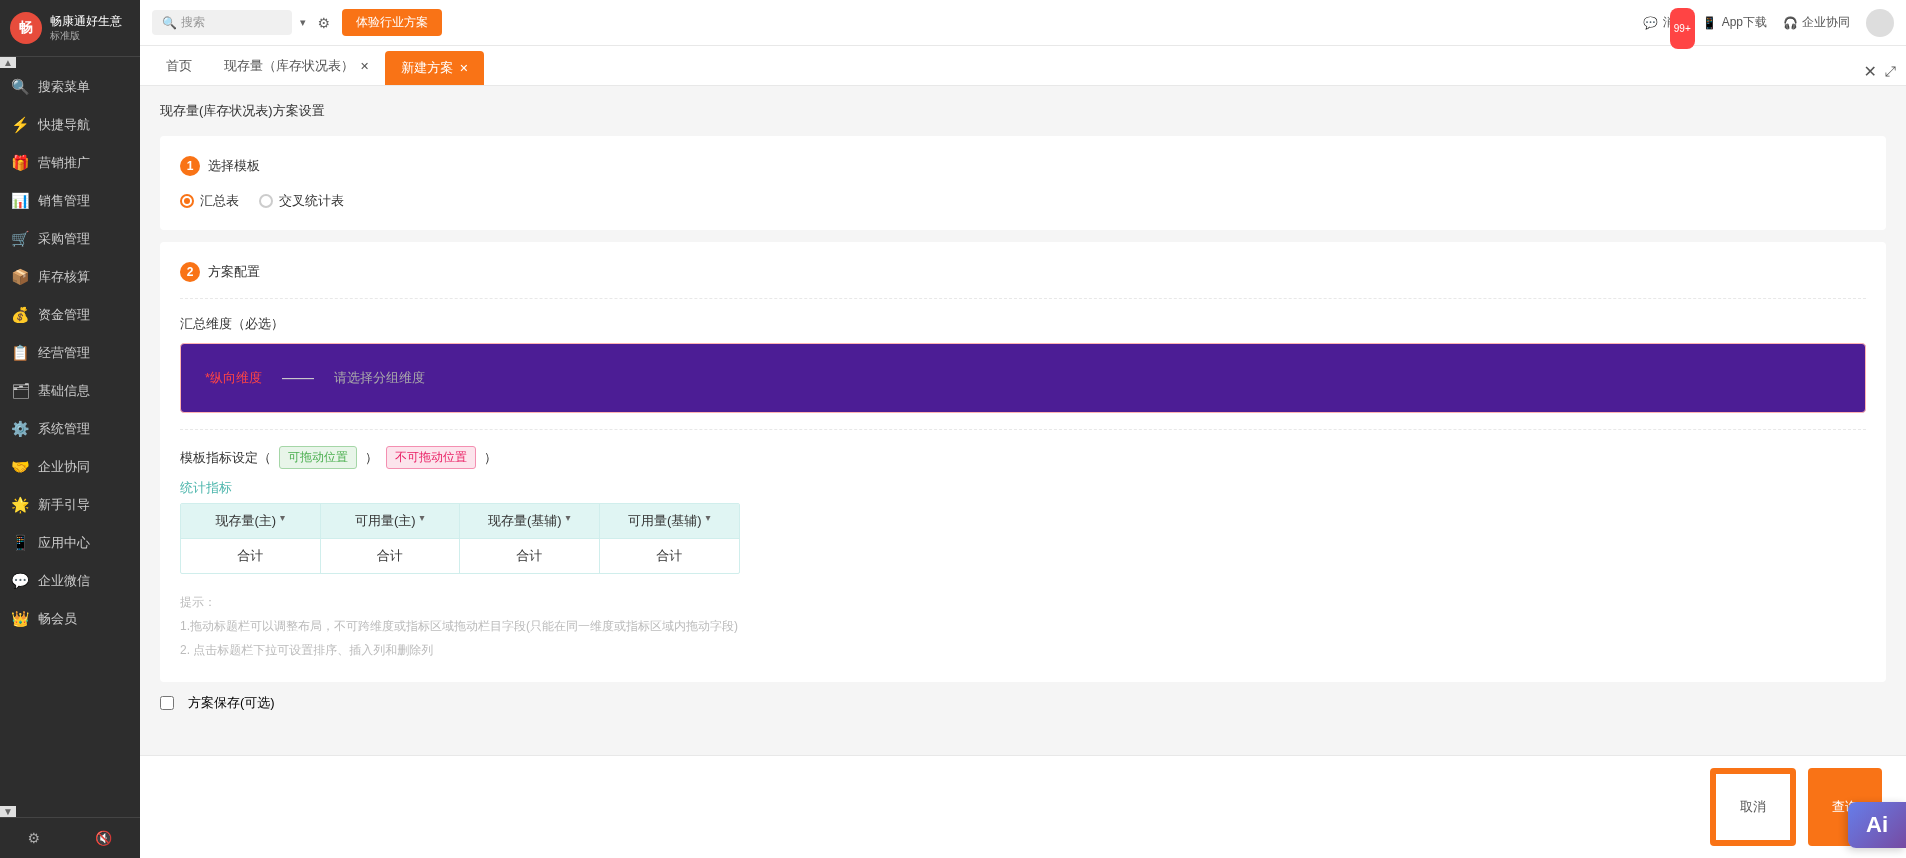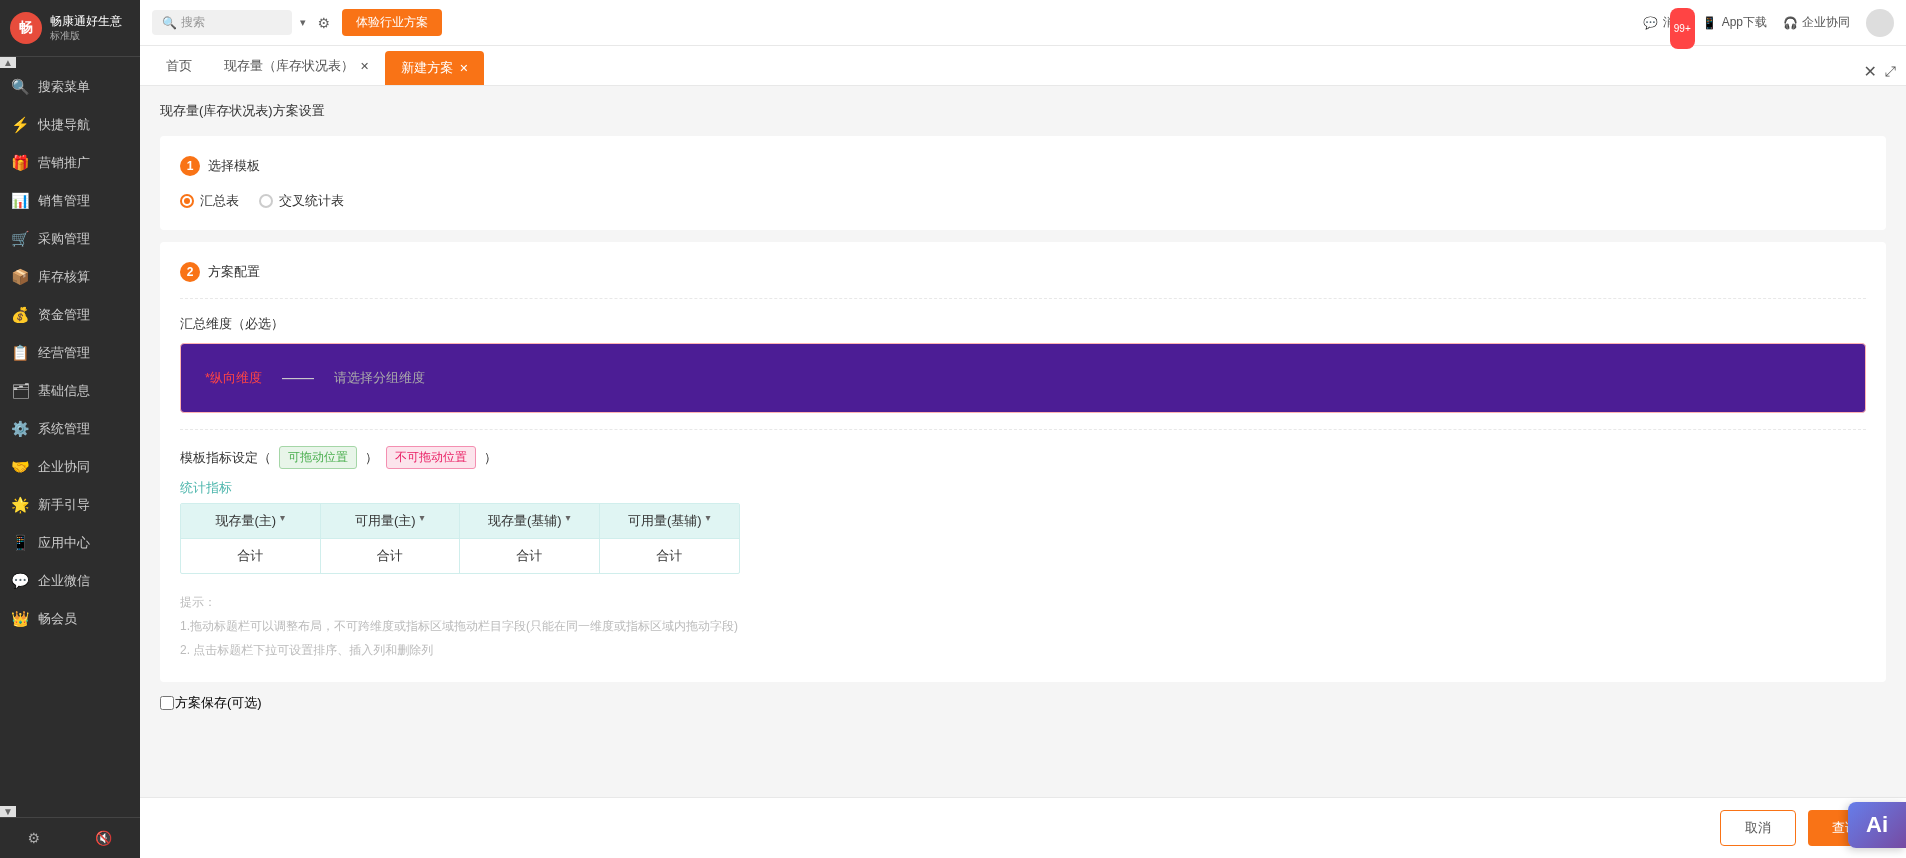--- a/index.html
+++ b/index.html
@@ -358,21 +358,21 @@
       color: #bbb;
       font-size: 12px;
       line-height: 2;
     }
     .tips-title { color: #bbb; }
 
     
     .save-section {
       display: flex;
       align-items: center;
-      gap: 1px;
+      gap: 14px;
       margin-top: 12px;
     }
     .save-checkbox {
       width: 14px;
       height: 14px;
       border: 1px solid #ccc;
       background: #fff;
       cursor: pointer;
     }
 
@@ -380,23 +380,23 @@
     .bottom-bar {
       background: #fff;
       border-top: 1px solid #e8e8e8;
       padding: 12px 24px;
       display: flex;
       justify-content: flex-end;
       gap: 12px;
     }
     .btn-cancel {
       background: #fff;
-      border: 1px solid #f97316;
+      border: 6px solid #f97316;
       border-radius: 4px;
-      padding: 8px 24px;
+      padding: 24px 24px;
       font-size: 13px;
       color: #555;
       cursor: pointer;
     }
     .btn-query {
       background: #f97316;
       border: none;
       border-radius: 4px;
       padding: 8px 24px;
       font-size: 13px;

